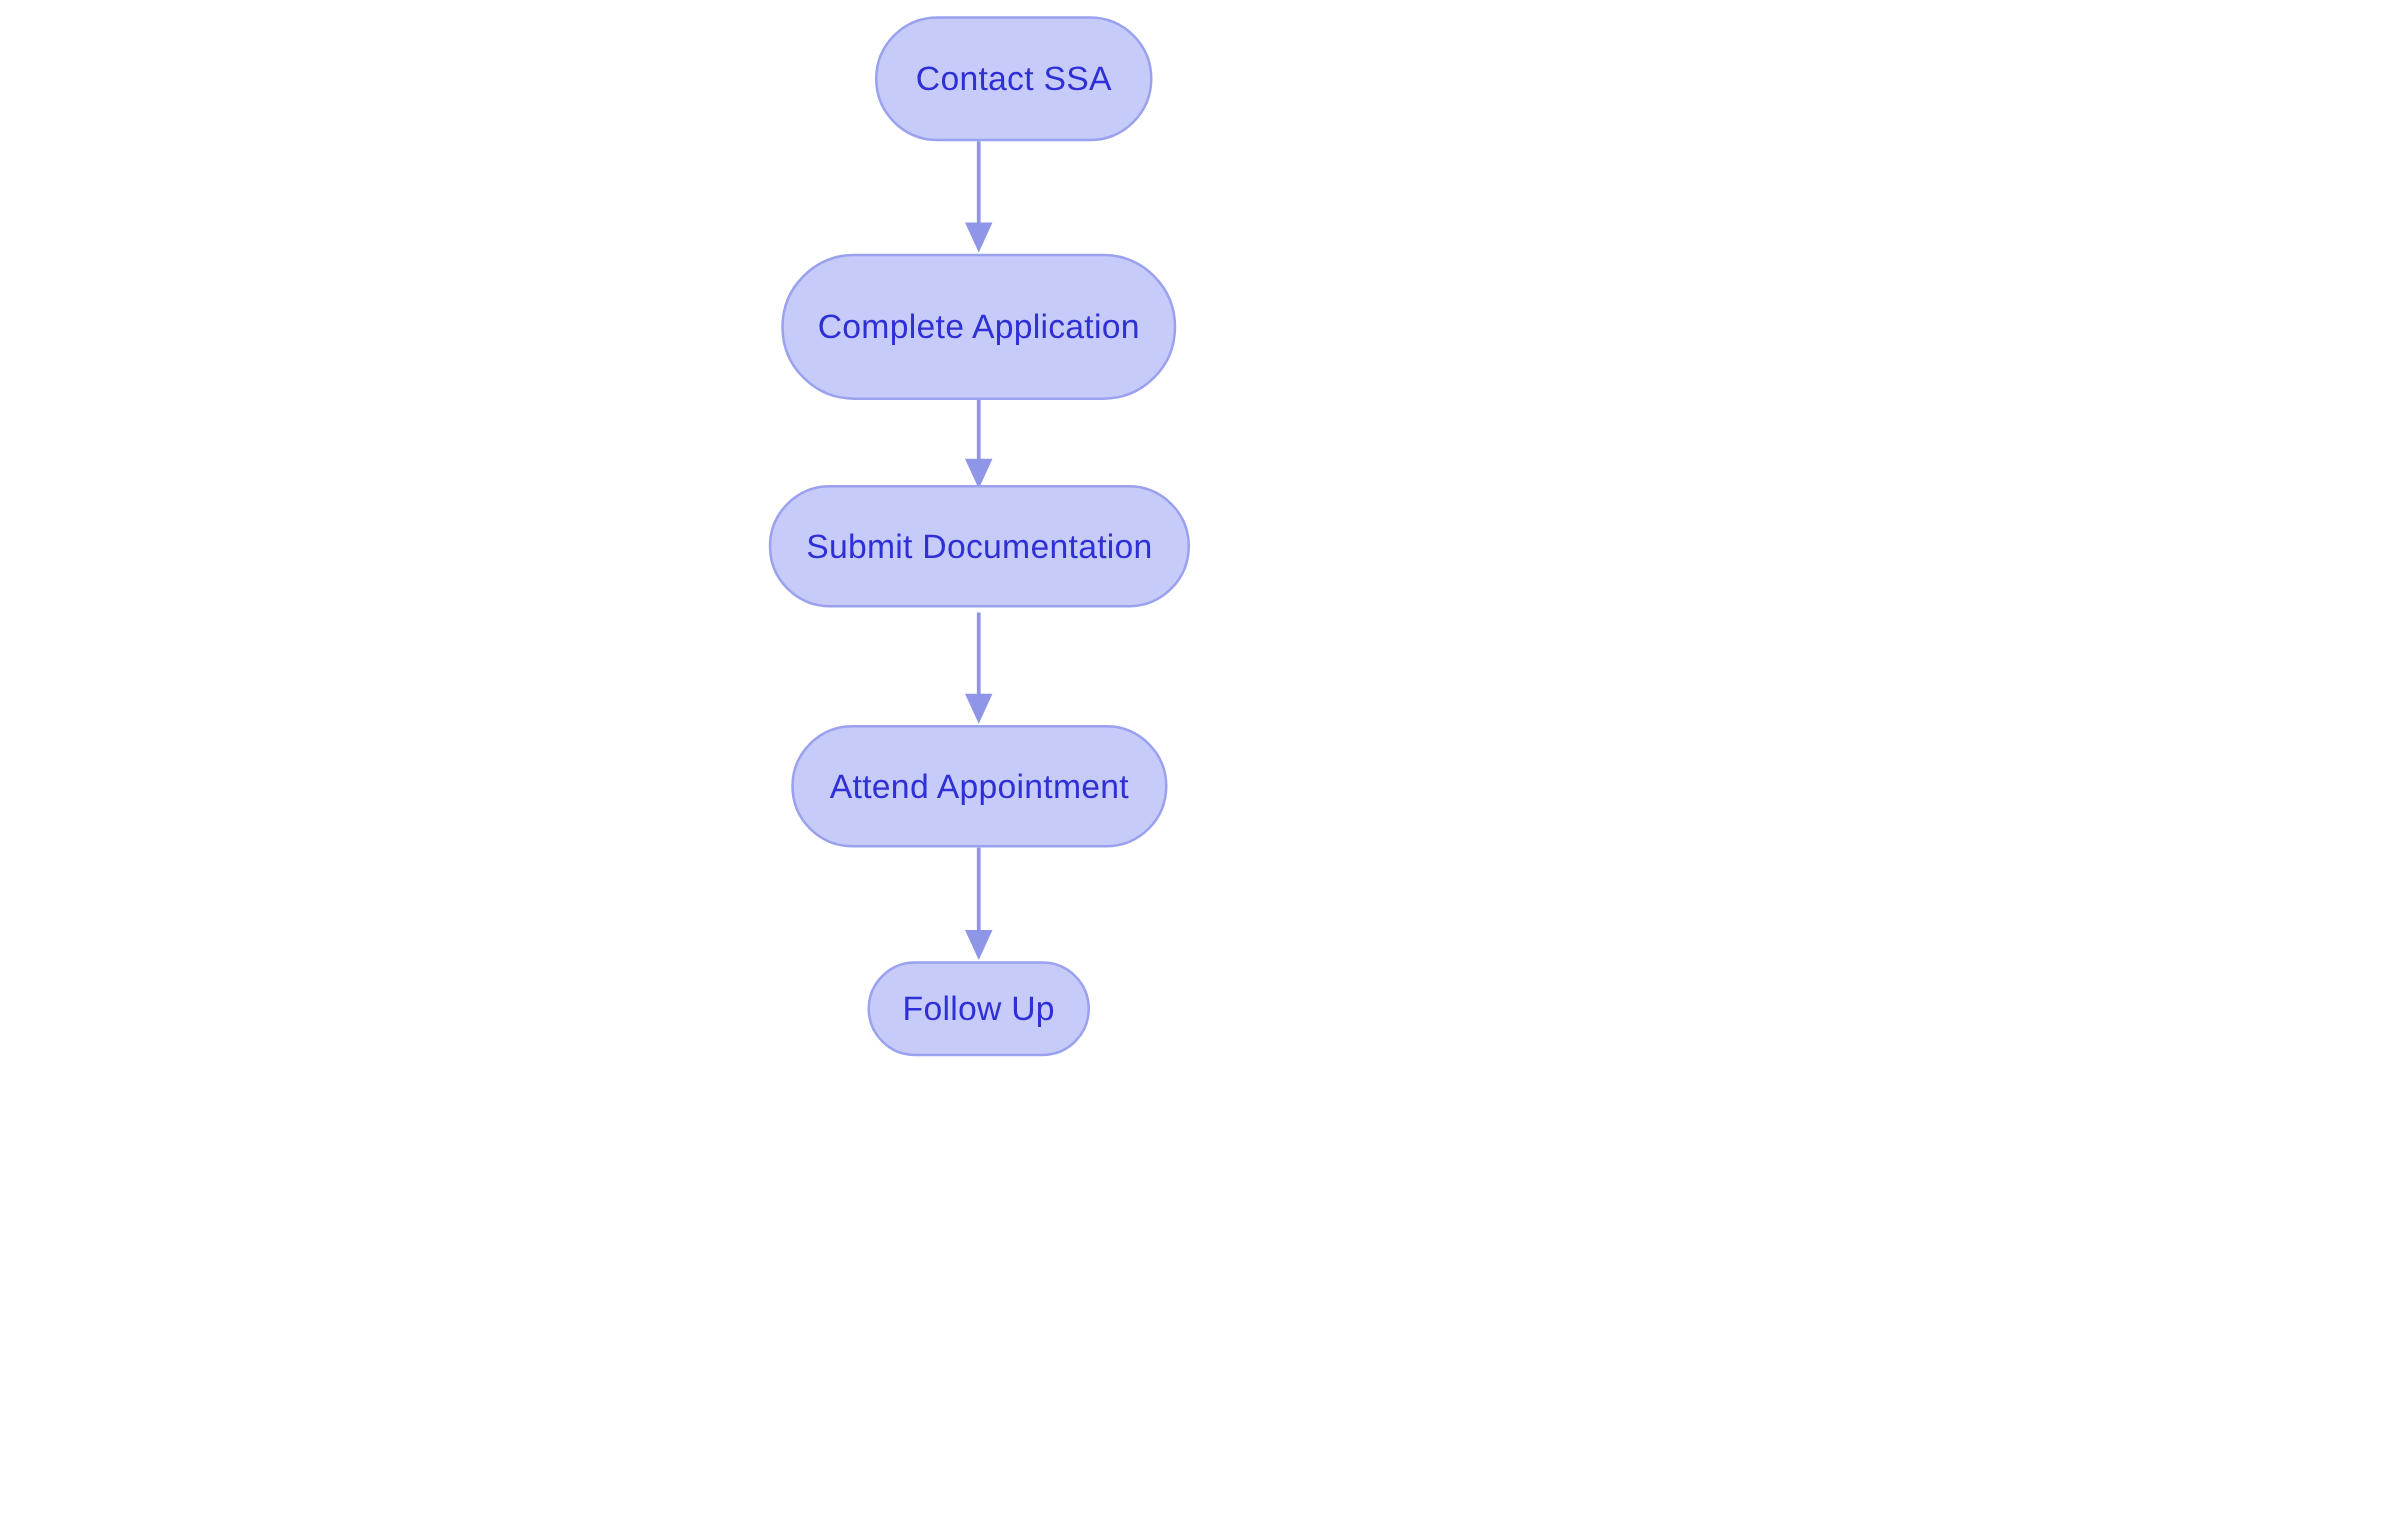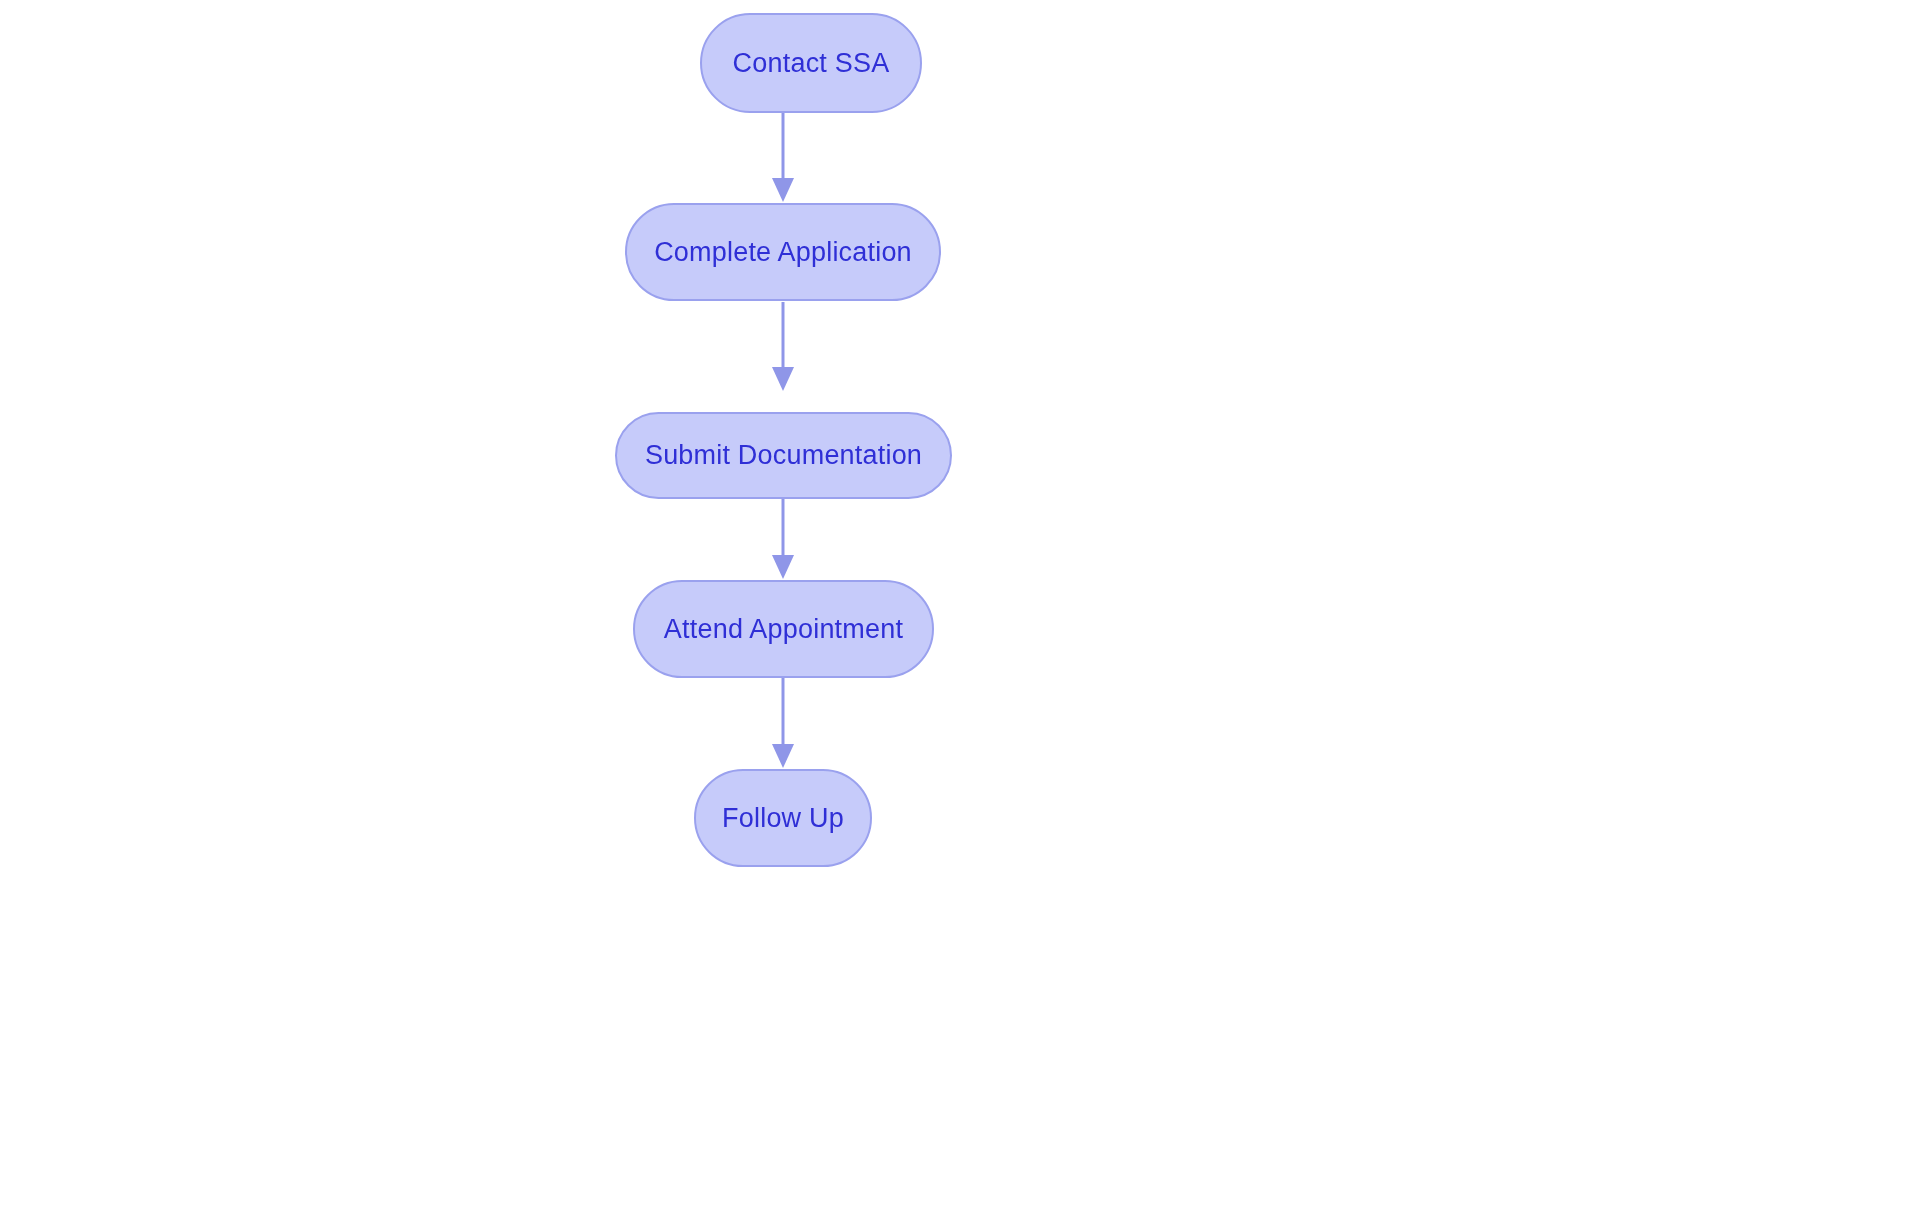--- a/index.html
+++ b/index.html
@@ -40,24 +40,24 @@
     white-space: nowrap;
     user-select: none;
   }
   .node-label {
     color: #2f2fd6;
     pointer-events: none;
   }
 
   
   .node-0 { left: 700px; top: 13px;  width: 222px; height: 100px; }
-  .node-1 { left: 625px; top: 203px; width: 316px; height: 98px;  }
-  .node-2 { left: 615px; top: 412px; width: 337px; height: 87px; text-align: right;  }
+  .node-1 { left: 625px; top: 203px; width: 316px; height: 117px;  }
+  .node-2 { left: 615px; top: 388px; width: 337px; height: 98px; text-align: right;  }
   .node-3 { left: 633px; top: 580px; width: 301px; height: 98px; text-align: center;  }
-  .node-4 { left: 694px; top: 769px; width: 178px; height: 98px;  }
+  .node-4 { left: 694px; top: 769px; width: 178px; height: 76px;  }
 
   
   #connectors {
     position: absolute;
     left: 0;
     top: 0;
     width: 1920px;
     height: 1215px;
     pointer-events: none;
   }

